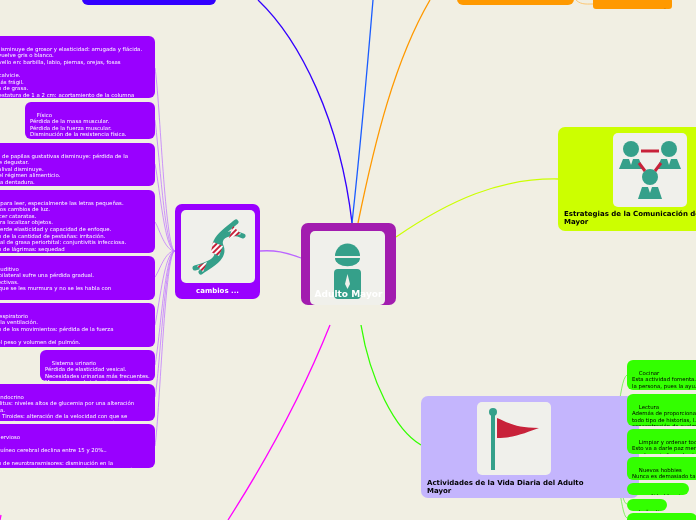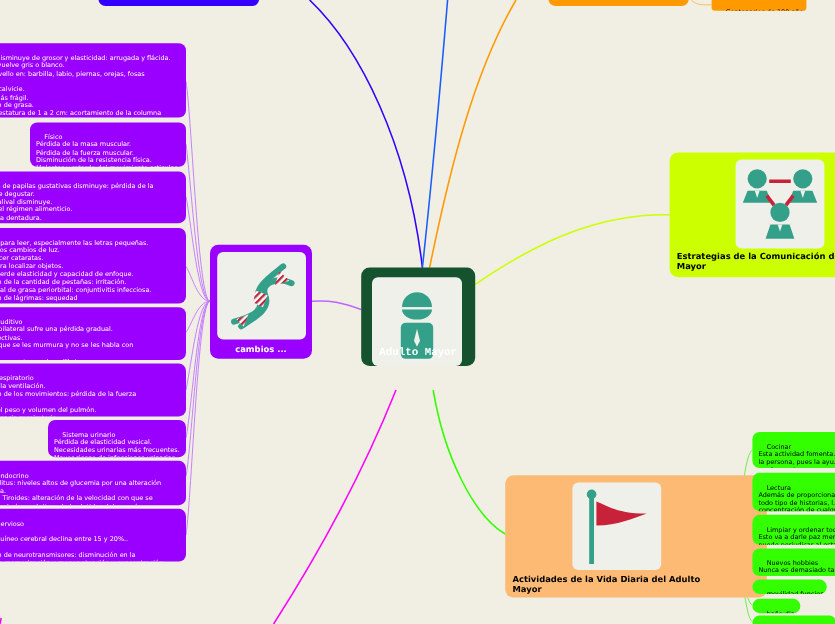--- a/index.html
+++ b/index.html
@@ -13,21 +13,21 @@
     .node { position: absolute; border-radius: 7px; }
     .leaf {
       position: absolute; background: #9900ff; color: #fff;
       border-radius: 6px; font-size: 5.4px; line-height: 6.6px;
       padding: 3px 5px; white-space: pre; overflow: hidden;
     }
     .leaf.green { background: #33ff00; color: #000; }
     .leaf.orange { background: #ff9900; color: #000; }
     .central {
       left: 301px; top: 223px; width: 95px; height: 82px;
-      background: #14532d; border-radius: 7px; font-family: Liberation Mono, monospace;
+      background: #a21caf; border-radius: 7px;
     }
     .central .icon-box {
       position: absolute; left: 9px; top: 8px; width: 75px; height: 74px;
       background: #f0f0eb; border-radius: 5px;
     }
     .central .title {
       position: absolute; left: 0; right: 0; bottom: 6px; text-align: center;
       color: #fff; font-weight: bold; font-size: 9px;
     }
     .cambios {
@@ -49,21 +49,21 @@
     .estrategias .icon-box {
       position: absolute; left: 55px; top: 6px; width: 74px; height: 74px;
       background: #f0f0eb; border-radius: 5px;
     }
     .estrategias .title {
       position: absolute; left: 6px; top: 83px; width: 150px;
       color: #000; font-weight: bold; font-size: 7px; line-height: 8px; white-space: nowrap;
     }
     .actividades {
       left: 421px; top: 396px; width: 218px; height: 102px;
-      background: #fdba74; border-radius: 7px;
+      background: #c4b5fd; border-radius: 7px;
     }
     .actividades .icon-box {
       position: absolute; left: 56px; top: 6px; width: 74px; height: 73px;
       background: #f0f0eb; border-radius: 5px;
     }
     .actividades .title {
       position: absolute; left: 6px; top: 83px; width: 175px;
       color: #000; font-weight: bold; font-size: 7px; line-height: 8px;
     }
     .top-blue {

